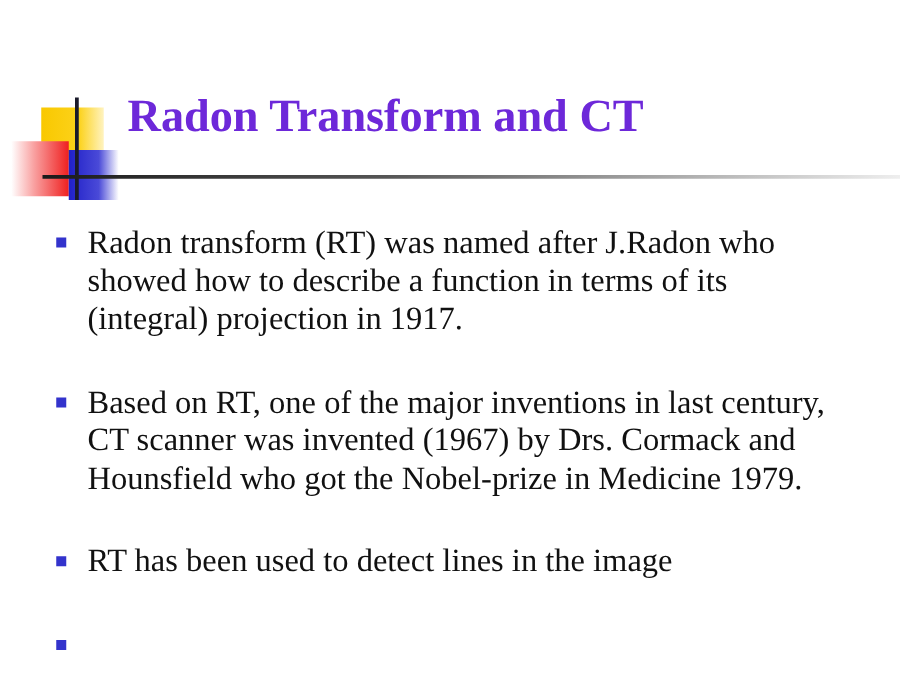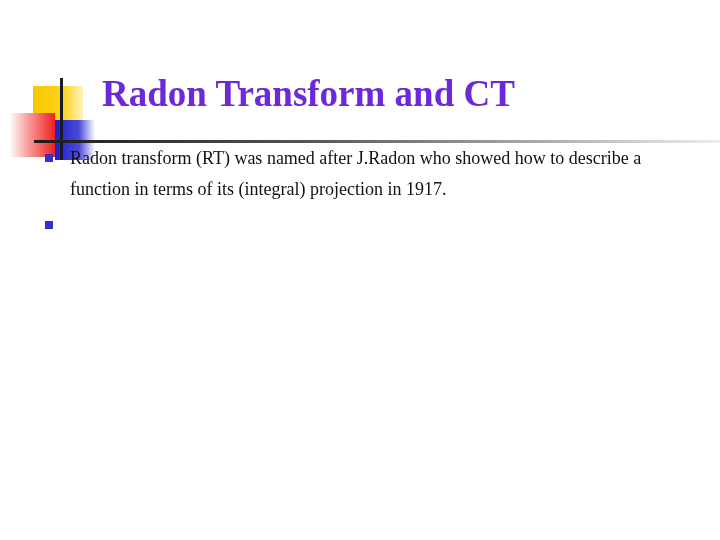--- a/index.html
+++ b/index.html
@@ -5,21 +5,21 @@
     html, body { margin:0; padding:0; }
     body { width:720px; height:540px; background:#ffffff; position:relative; overflow:hidden; font-family:"Liberation Serif", serif; }
     .deco { position:absolute; left:0; top:0; width:720px; height:540px; pointer-events:none; }
     .yellow-sq { position:absolute; left:33px; top:86px; width:50px; height:42px; background:linear-gradient(90deg,#f9c800 0%,#fcd21a 60%,#fff3c0 100%); }
     .red-sq { position:absolute; left:9px; top:113px; width:46px; height:44px; background:linear-gradient(90deg,#ffffff 0%,#f9a0a0 40%,#ef2020 100%); }
     .blue-sq { position:absolute; left:55px; top:120px; width:40px; height:40px; background:linear-gradient(90deg,#2020c8 0%,#4a4ad8 60%,#ffffff 100%); }
     .vline { position:absolute; left:60px; top:78px; width:3px; height:82px; background:#1a1a2a; }
     .hline { position:absolute; left:34px; top:140px; width:686px; height:3px; background:linear-gradient(90deg,#1a1a1a 0%,#555 40%,#bbb 80%,#eee 100%); }
     .title { position:absolute; left:102px; top:72px; font-size:37px; font-weight:bold; color:#6d28d9; white-space:nowrap; margin:0; }
     ul.bullets { position:absolute; left:42px; top:143px; width:640px; margin:0; padding:0; list-style:none; }
-    ul.bullets li { position:relative; padding-left:28px; font-size:18px; line-height:30.5px; color:#111; margin-bottom:6px; }
+    ul.bullets li { position:relative; padding-left:28px; font-size:26px; line-height:30.5px; color:#111; margin-bottom:6px;margin-top:36px; }
     ul.bullets li .bullet { position:absolute; left:3px; top:11px; width:8px; height:8px; background:#3333cc; }
   </style>
 </head>
 <body>
 
 <div class="deco">
   <div class="yellow-sq"></div>
   <div class="red-sq"></div>
   <div class="blue-sq"></div>
   <div class="vline"></div>
@@ -28,14 +28,22 @@
 
 <h1 class="title">Radon Transform and CT</h1>
 
 <ul class="bullets">
   <li>
     <span class="bullet"></span>
     <span>Radon transform (RT) was named after J.Radon who showed how to describe a function in terms of its (integral) projection in 1917.</span>
   </li>
   <li>
     <span class="bullet"></span>
+    <span>Based on RT, one of the major inventions in last century, CT scanner was invented (1967) by Drs. Cormack and Hounsfield who got the Nobel-prize in Medicine 1979.</span>
+  </li>
+  <li>
+    <span class="bullet"></span>
+    <span>RT has been used to detect lines in  the image</span>
+  </li>
+  <li>
+    <span class="bullet"></span>
   </li>
 </ul>
 
 </body></html>

